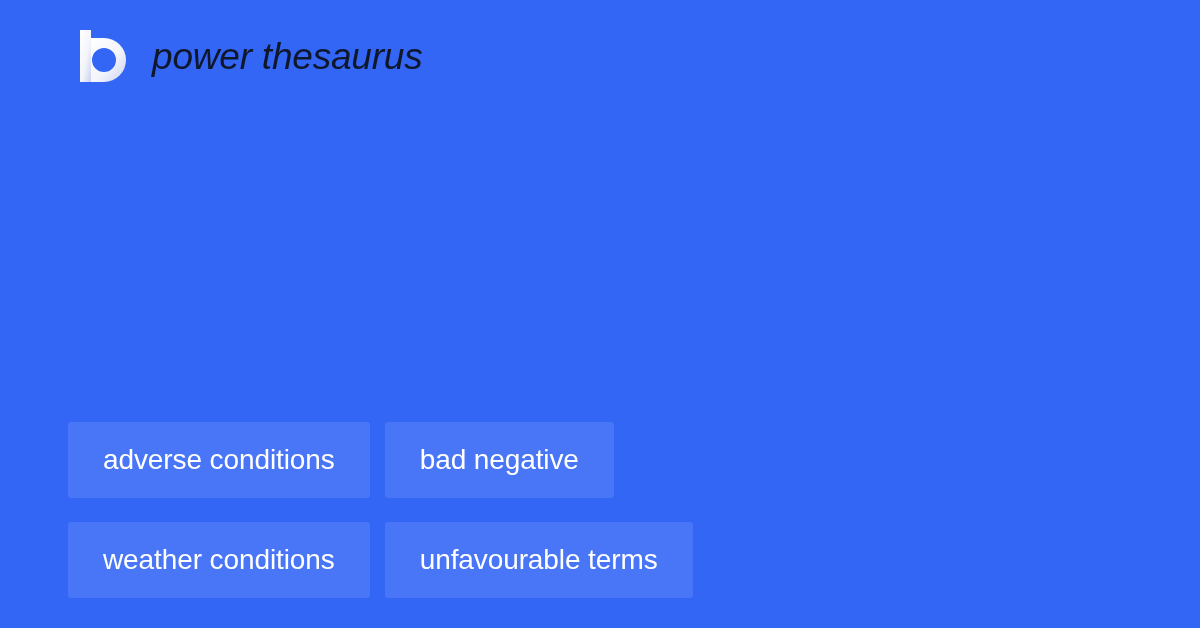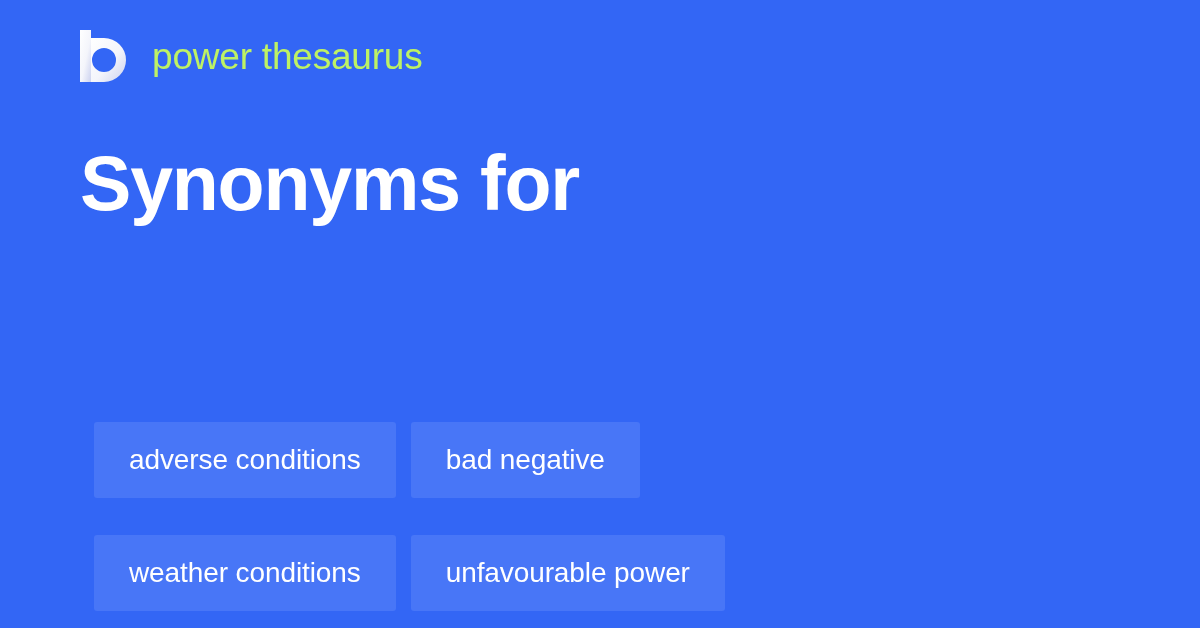--- a/index.html
+++ b/index.html
@@ -37,26 +37,27 @@
   }
 
   .brand-mark {
     width: 48px;
     height: 52px;
     display: block;
     flex: 0 0 auto;
   }
 
   .brand-name {
-    color: #bef264;
+    color: #0f172a;
     font-size: 37px;
     font-weight: 400;
     letter-spacing: -0.2px;
     line-height: 1;
     white-space: nowrap;
+    font-style: italic;
   }
 
   
   .headline {
     position: absolute;
     left: 80px;
     top: 142px;
     width: 1030px;
     color: #ffffff;
     font-size: 77px;
@@ -66,26 +67,26 @@
   }
 
   .headline-line {
     display: block;
     white-space: nowrap;
   }
 
   
   .chips {
     position: absolute;
-    left: 94px;
+    left: 68px;
     top: 422px;
     width: 1040px;
     display: flex;
     flex-wrap: wrap;
-    gap: 37px 15px;
+    gap: 24px 15px;
   }
 
   .chip {
     background: #4876f7;
     color: #ffffff;
     border-radius: 3px;
     height: 76px;
     padding: 0 35px;
     display: flex;
     align-items: center;
@@ -123,27 +124,26 @@
         <rect x="0" y="0" width="11" height="52" fill="url(#bgrad)"></rect>
 
         <path fill="url(#bgrad)" fill-rule="evenodd" d="M11 8 h13 a22 22 0 0 1 0 44 h-13 z
                  M24 18 a12 12 0 1 0 0 24 a12 12 0 0 0 0 -24 z"></path>
       </svg>
     </span>
     <span class="brand-name">power thesaurus</span>
   </div>
 
   <h1 class="headline">
-    <span class="headline-line">Synonyms for</span>
   </h1>
 
   <div class="chips">
     <div class="chip-row">
       <div class="chip">adverse conditions</div>
       <div class="chip">bad negative</div>
     </div>
     <div class="chip-row">
       <div class="chip">weather conditions</div>
-      <div class="chip">unfavourable power</div>
+      <div class="chip">unfavourable terms</div>
     </div>
   </div>
 
 </div>
 
 </body></html>

